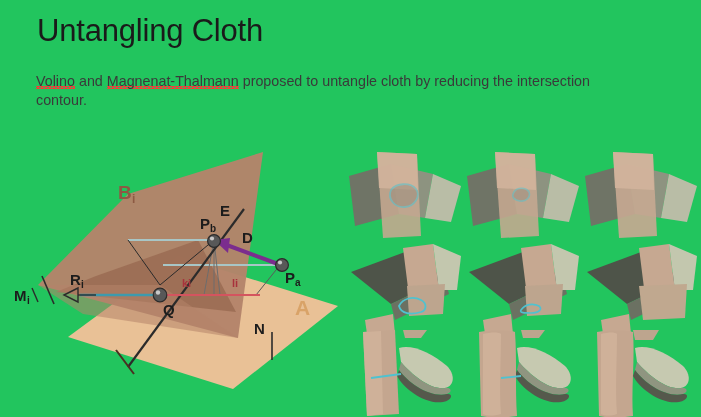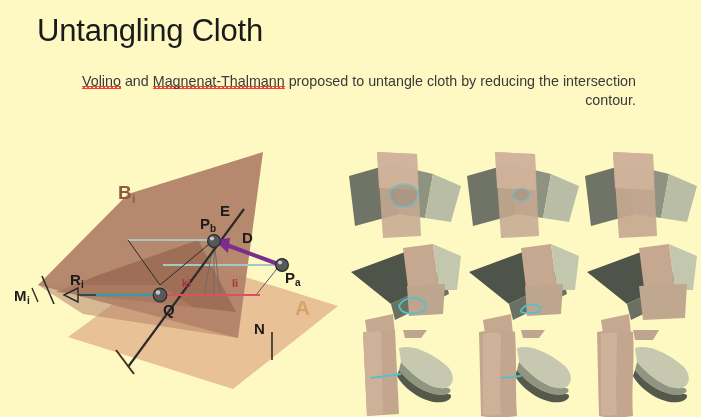--- a/index.html
+++ b/index.html
@@ -12,21 +12,21 @@
     height: 417px;
     position: relative;
     overflow: hidden;
     font-family: "Liberation Sans", sans-serif;
     color: #262626;
   }
 
   #slide {
     position: absolute;
     inset: 0;
-    background: #fef9c3;
+    background: #22c55e;
   }
 
   
   #slide-title {
     position: absolute;
     left: 37px;
     top: 12px;
     font-size: 31px;
     font-weight: 400;
     letter-spacing: -0.2px;
@@ -35,21 +35,20 @@
     white-space: nowrap;
   }
 
   
   .body-block {
     position: absolute;
     left: 36px;
     font-size: 14.3px;
     line-height: 19px;
     color: #3a3a3a;
-    text-align: right;
   }
   #body-para-1 { top: 72px; width: 600px; }
   #body-para-2 { top: 119px; width: 600px; }
 
   .misspelled {
     position: relative;
     text-decoration: none;
     background-repeat: repeat-x;
     background-position: 0 100%;
     background-size: 4px 3px;

